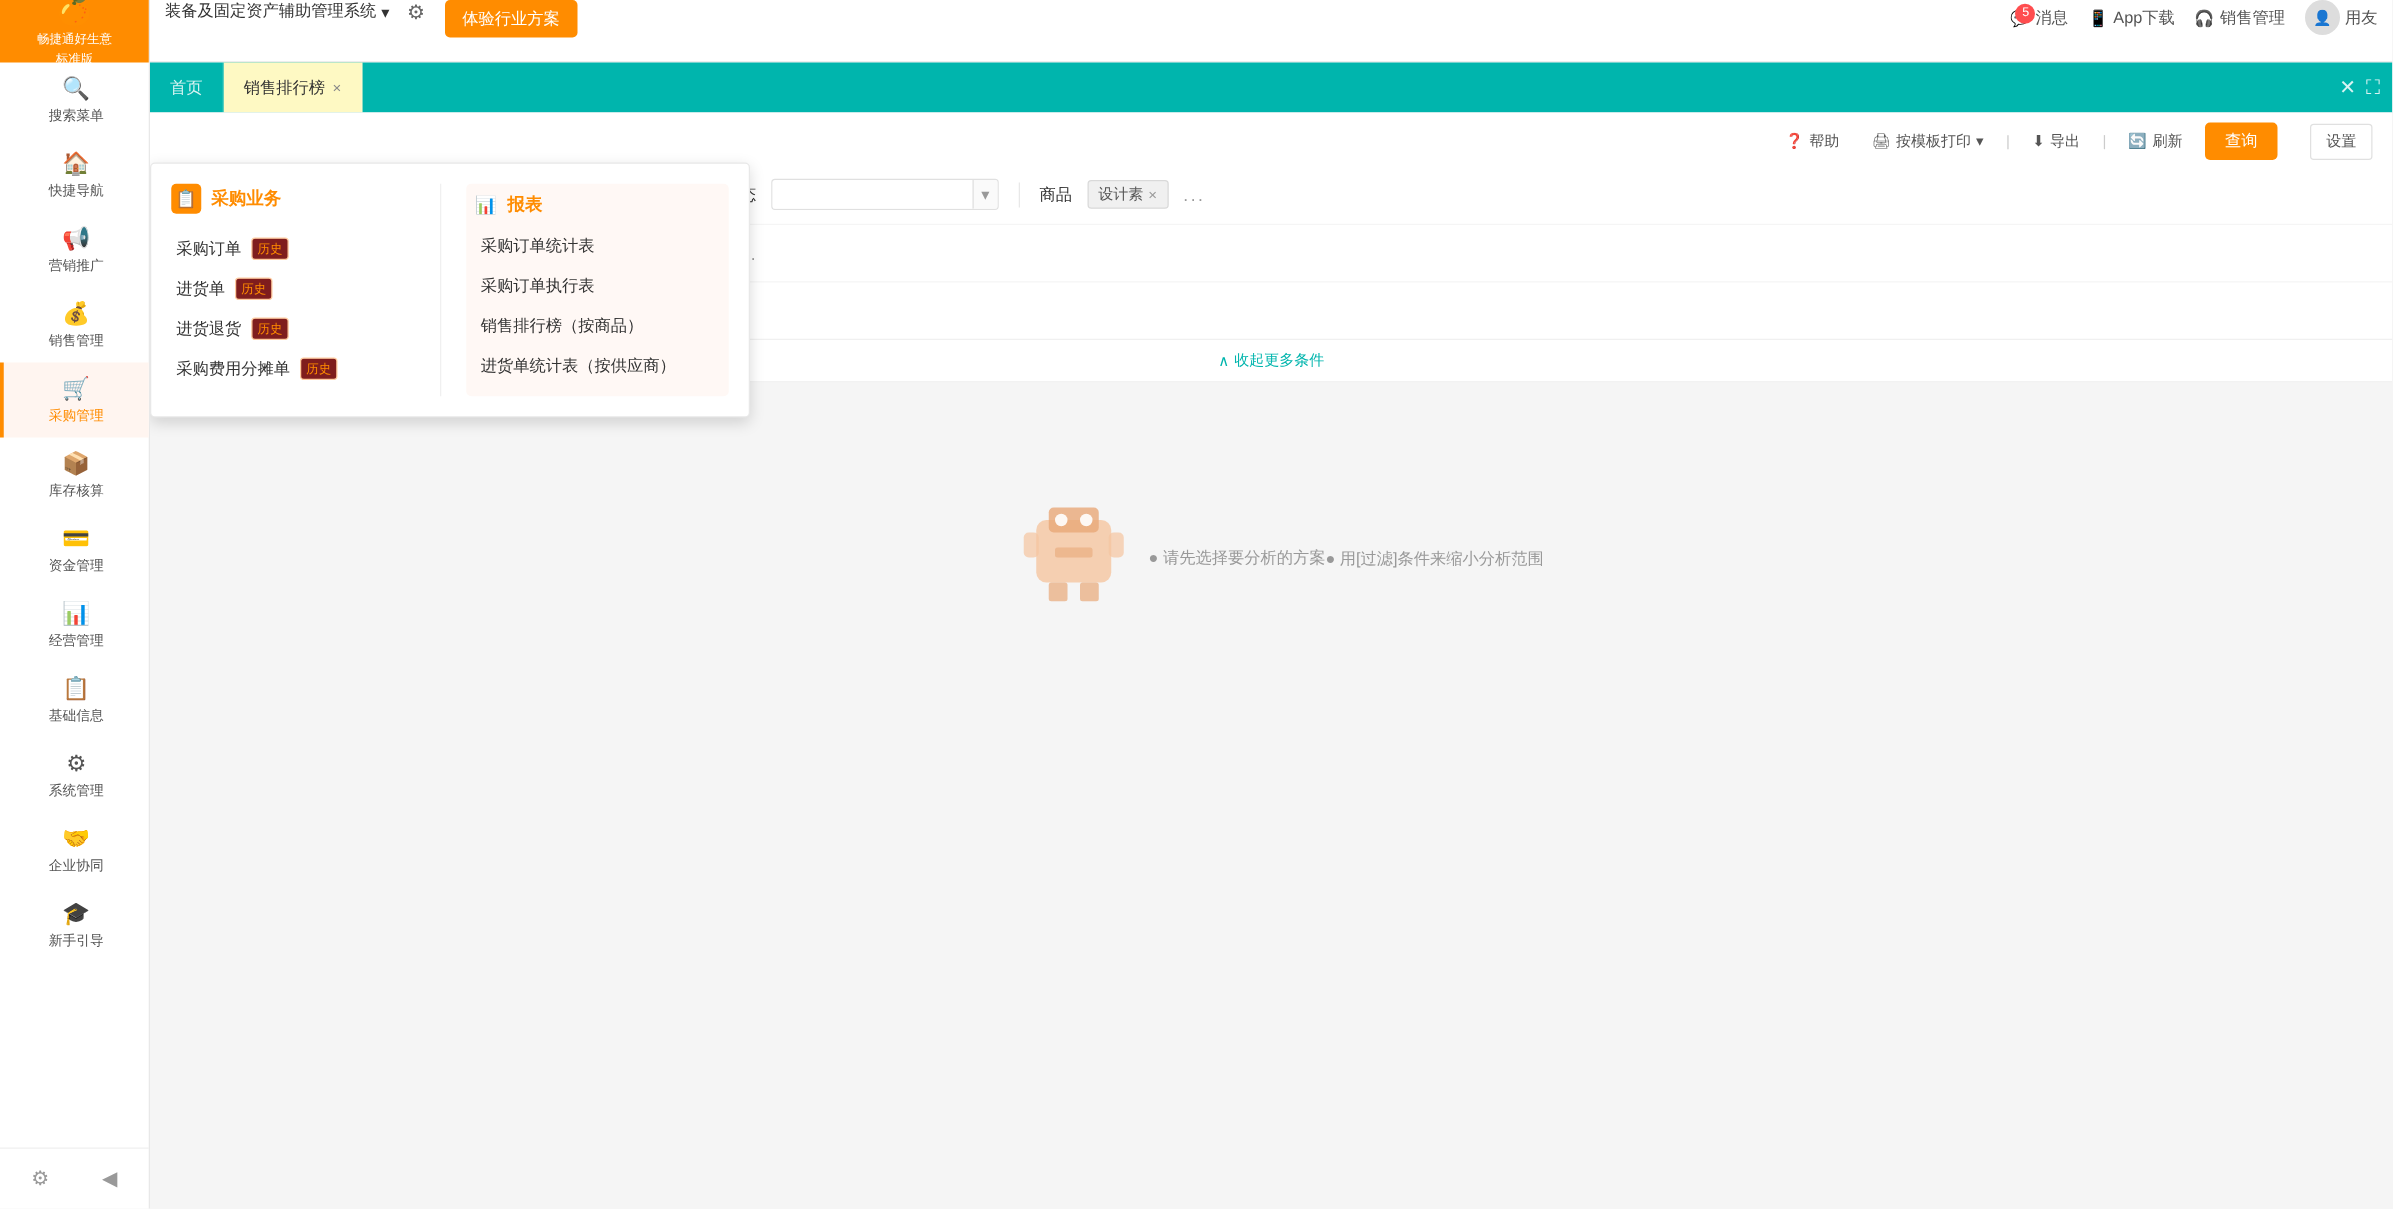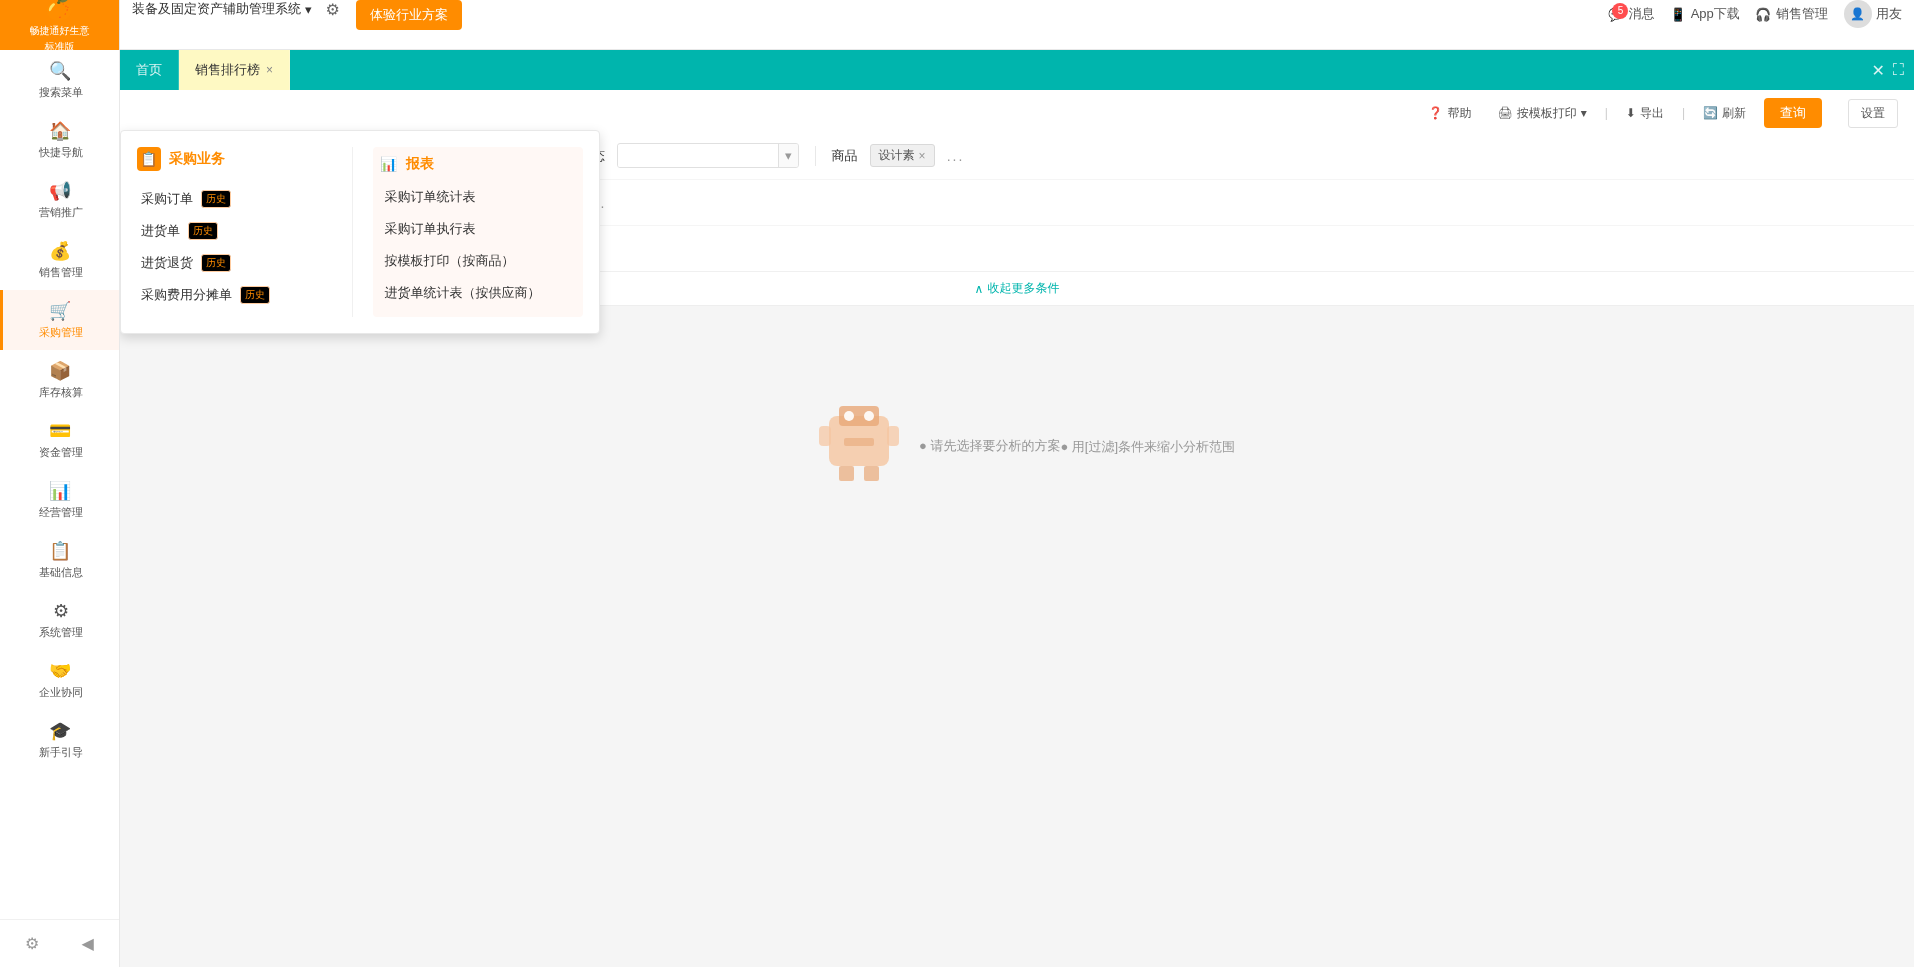--- a/index.html
+++ b/index.html
@@ -348,21 +348,21 @@
       display: flex;
       align-items: flex-start;
       gap: 8px;
       padding: 7px 4px;
       cursor: pointer;
       color: #333;
       font-size: 13px;
       border-radius: 3px;
     }
     .history-badge {
-      background: #000000;
+      background: #7f1d1d;
       color: #ff8c00;
       border: 1px solid #ffcca0;
       border-radius: 3px;
       font-size: 10px;
       padding: 1px 4px;
     }
     .right-col-bg {
       background: #fff8f5;
       border-radius: 4px;
       padding: 8px;
@@ -576,21 +576,21 @@
             <div class="col-icon">📊</div>
             <span>报表</span>
           </div>
           <div class="dropdown-item">
             <span>采购订单统计表</span>
           </div>
           <div class="dropdown-item">
             <span>采购订单执行表</span>
           </div>
           <div class="dropdown-item">
-            <span>按模板打印（按商品）</span>
+            <span>销售排行榜（按商品）</span>
           </div>
           <div class="dropdown-item">
             <span>进货单统计表（按供应商）</span>
           </div>
         </div>
       </div>
 
       <div style="background:#fff; border-bottom: 1px solid #eee; padding-top: 0;">
 
         <div style="display:flex; justify-content:flex-end; align-items:center; gap:10px; padding: 8px 16px 4px 16px;">

